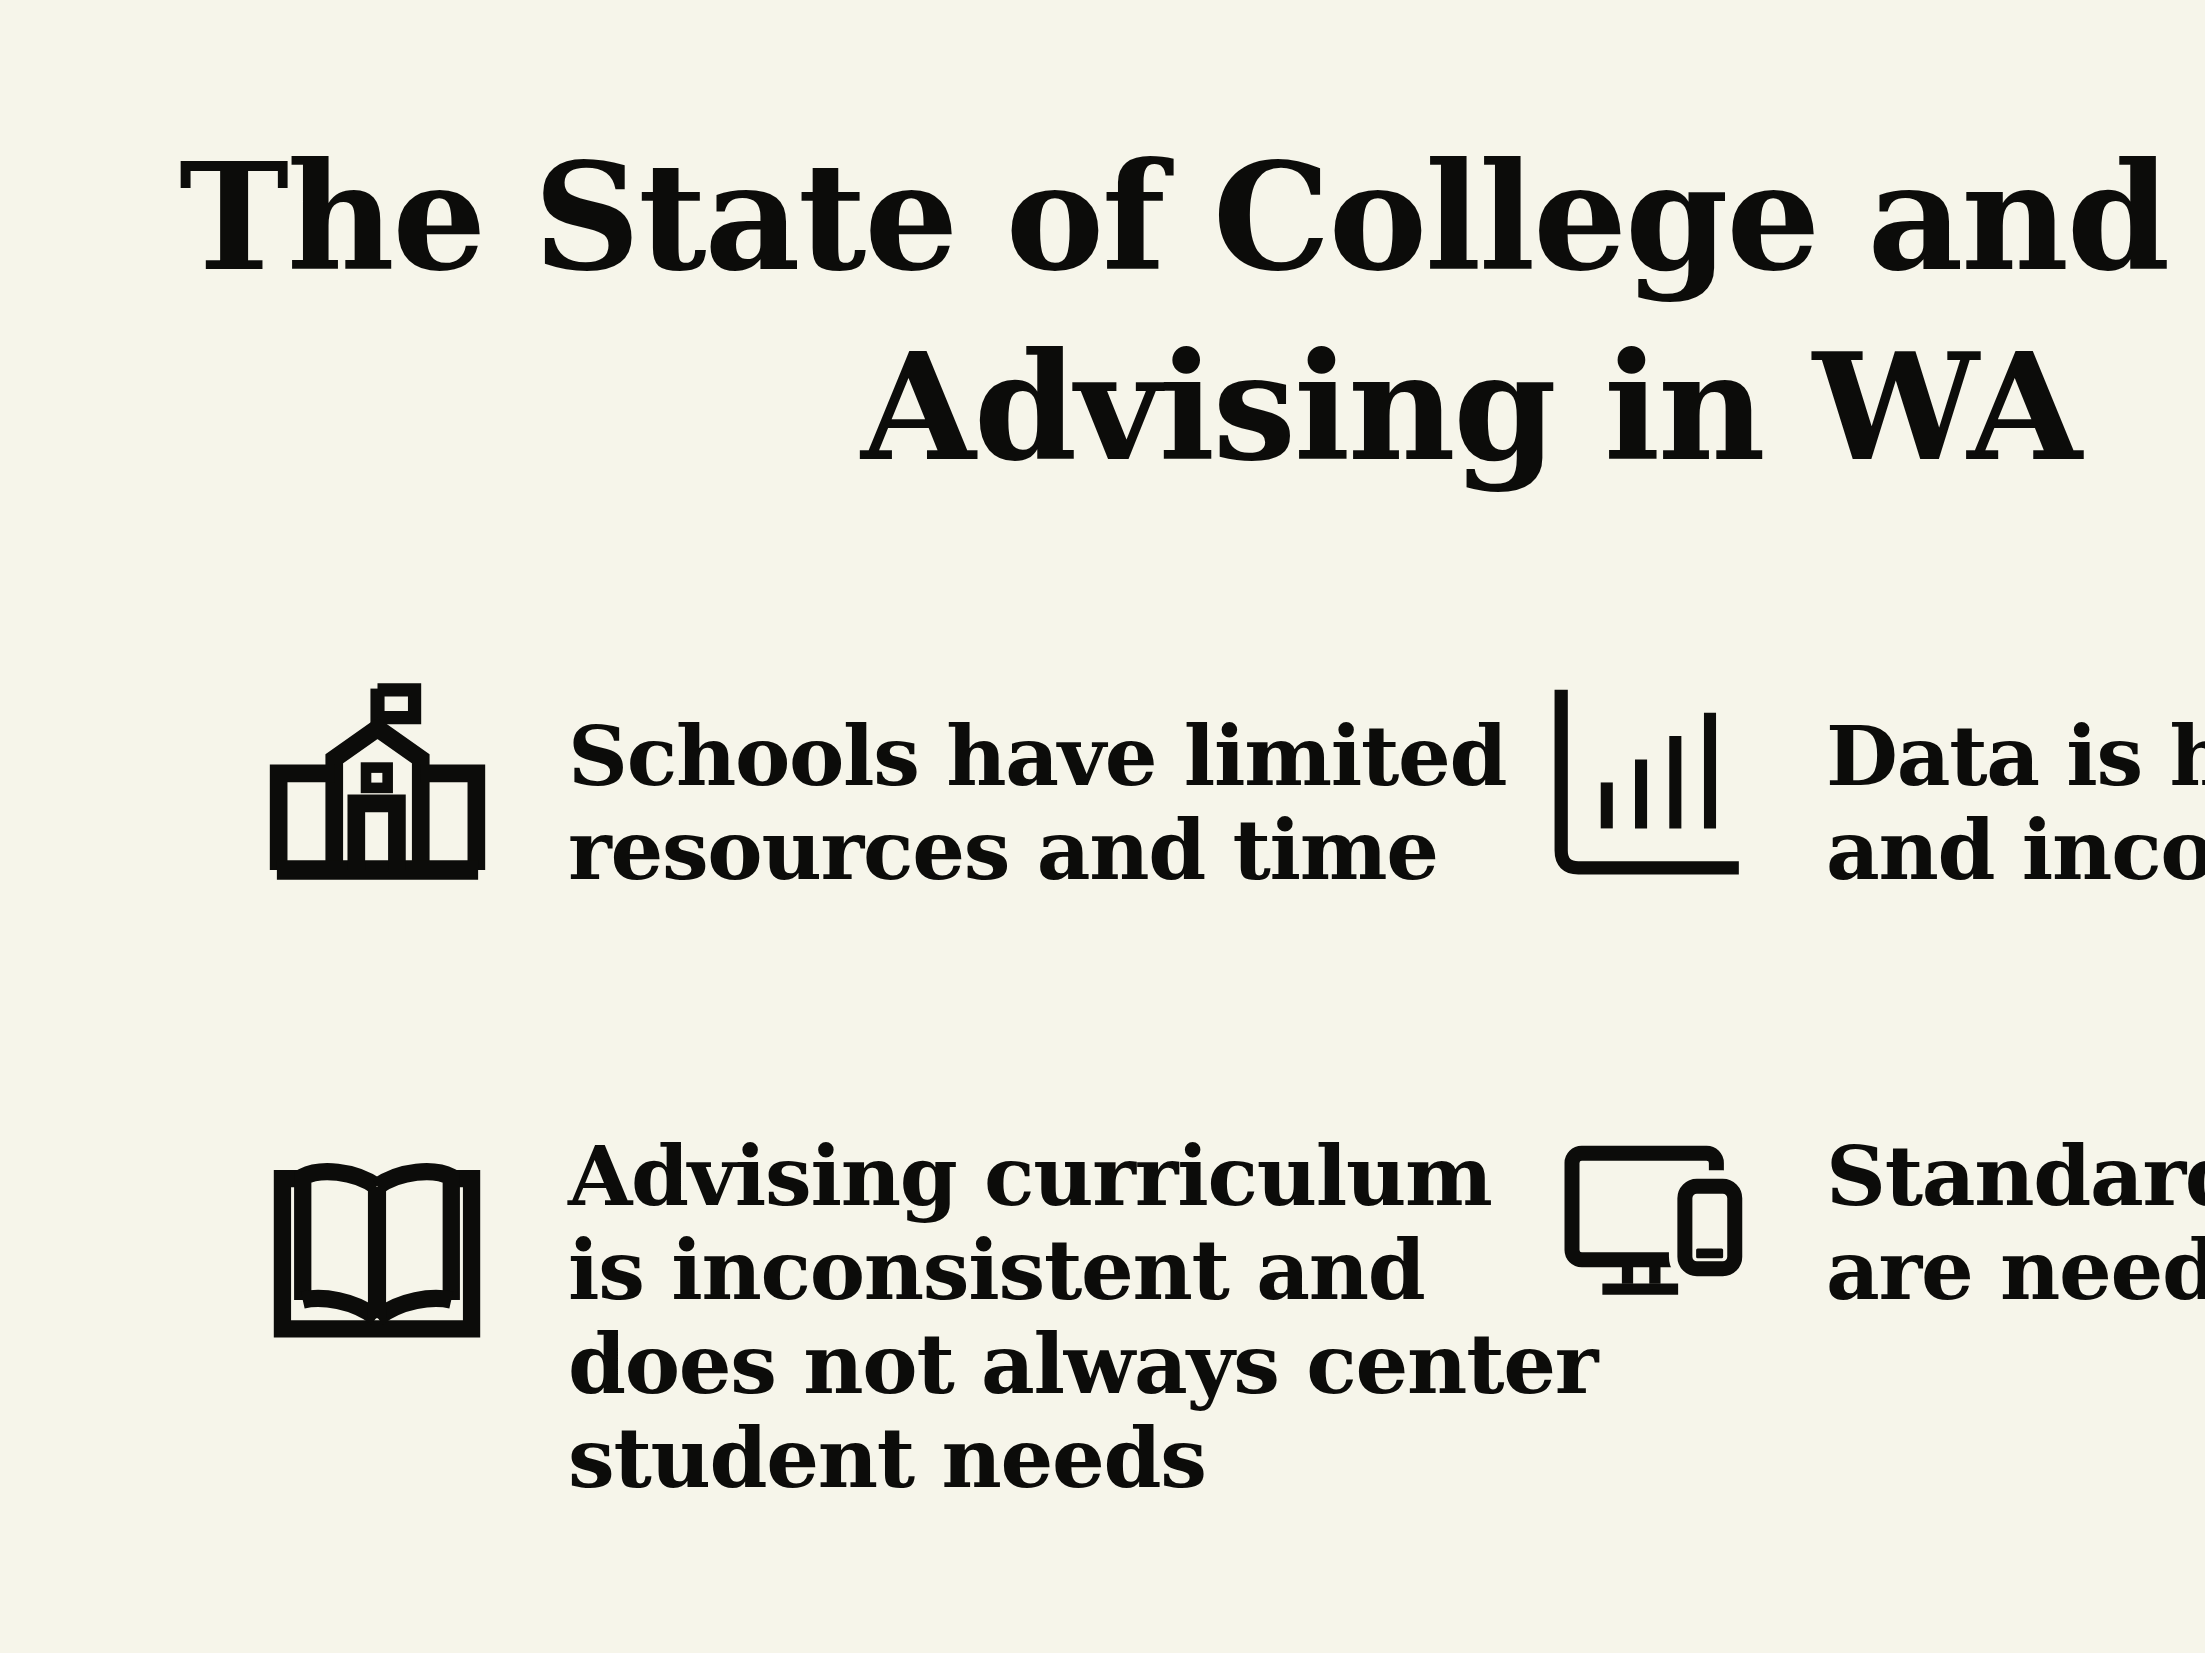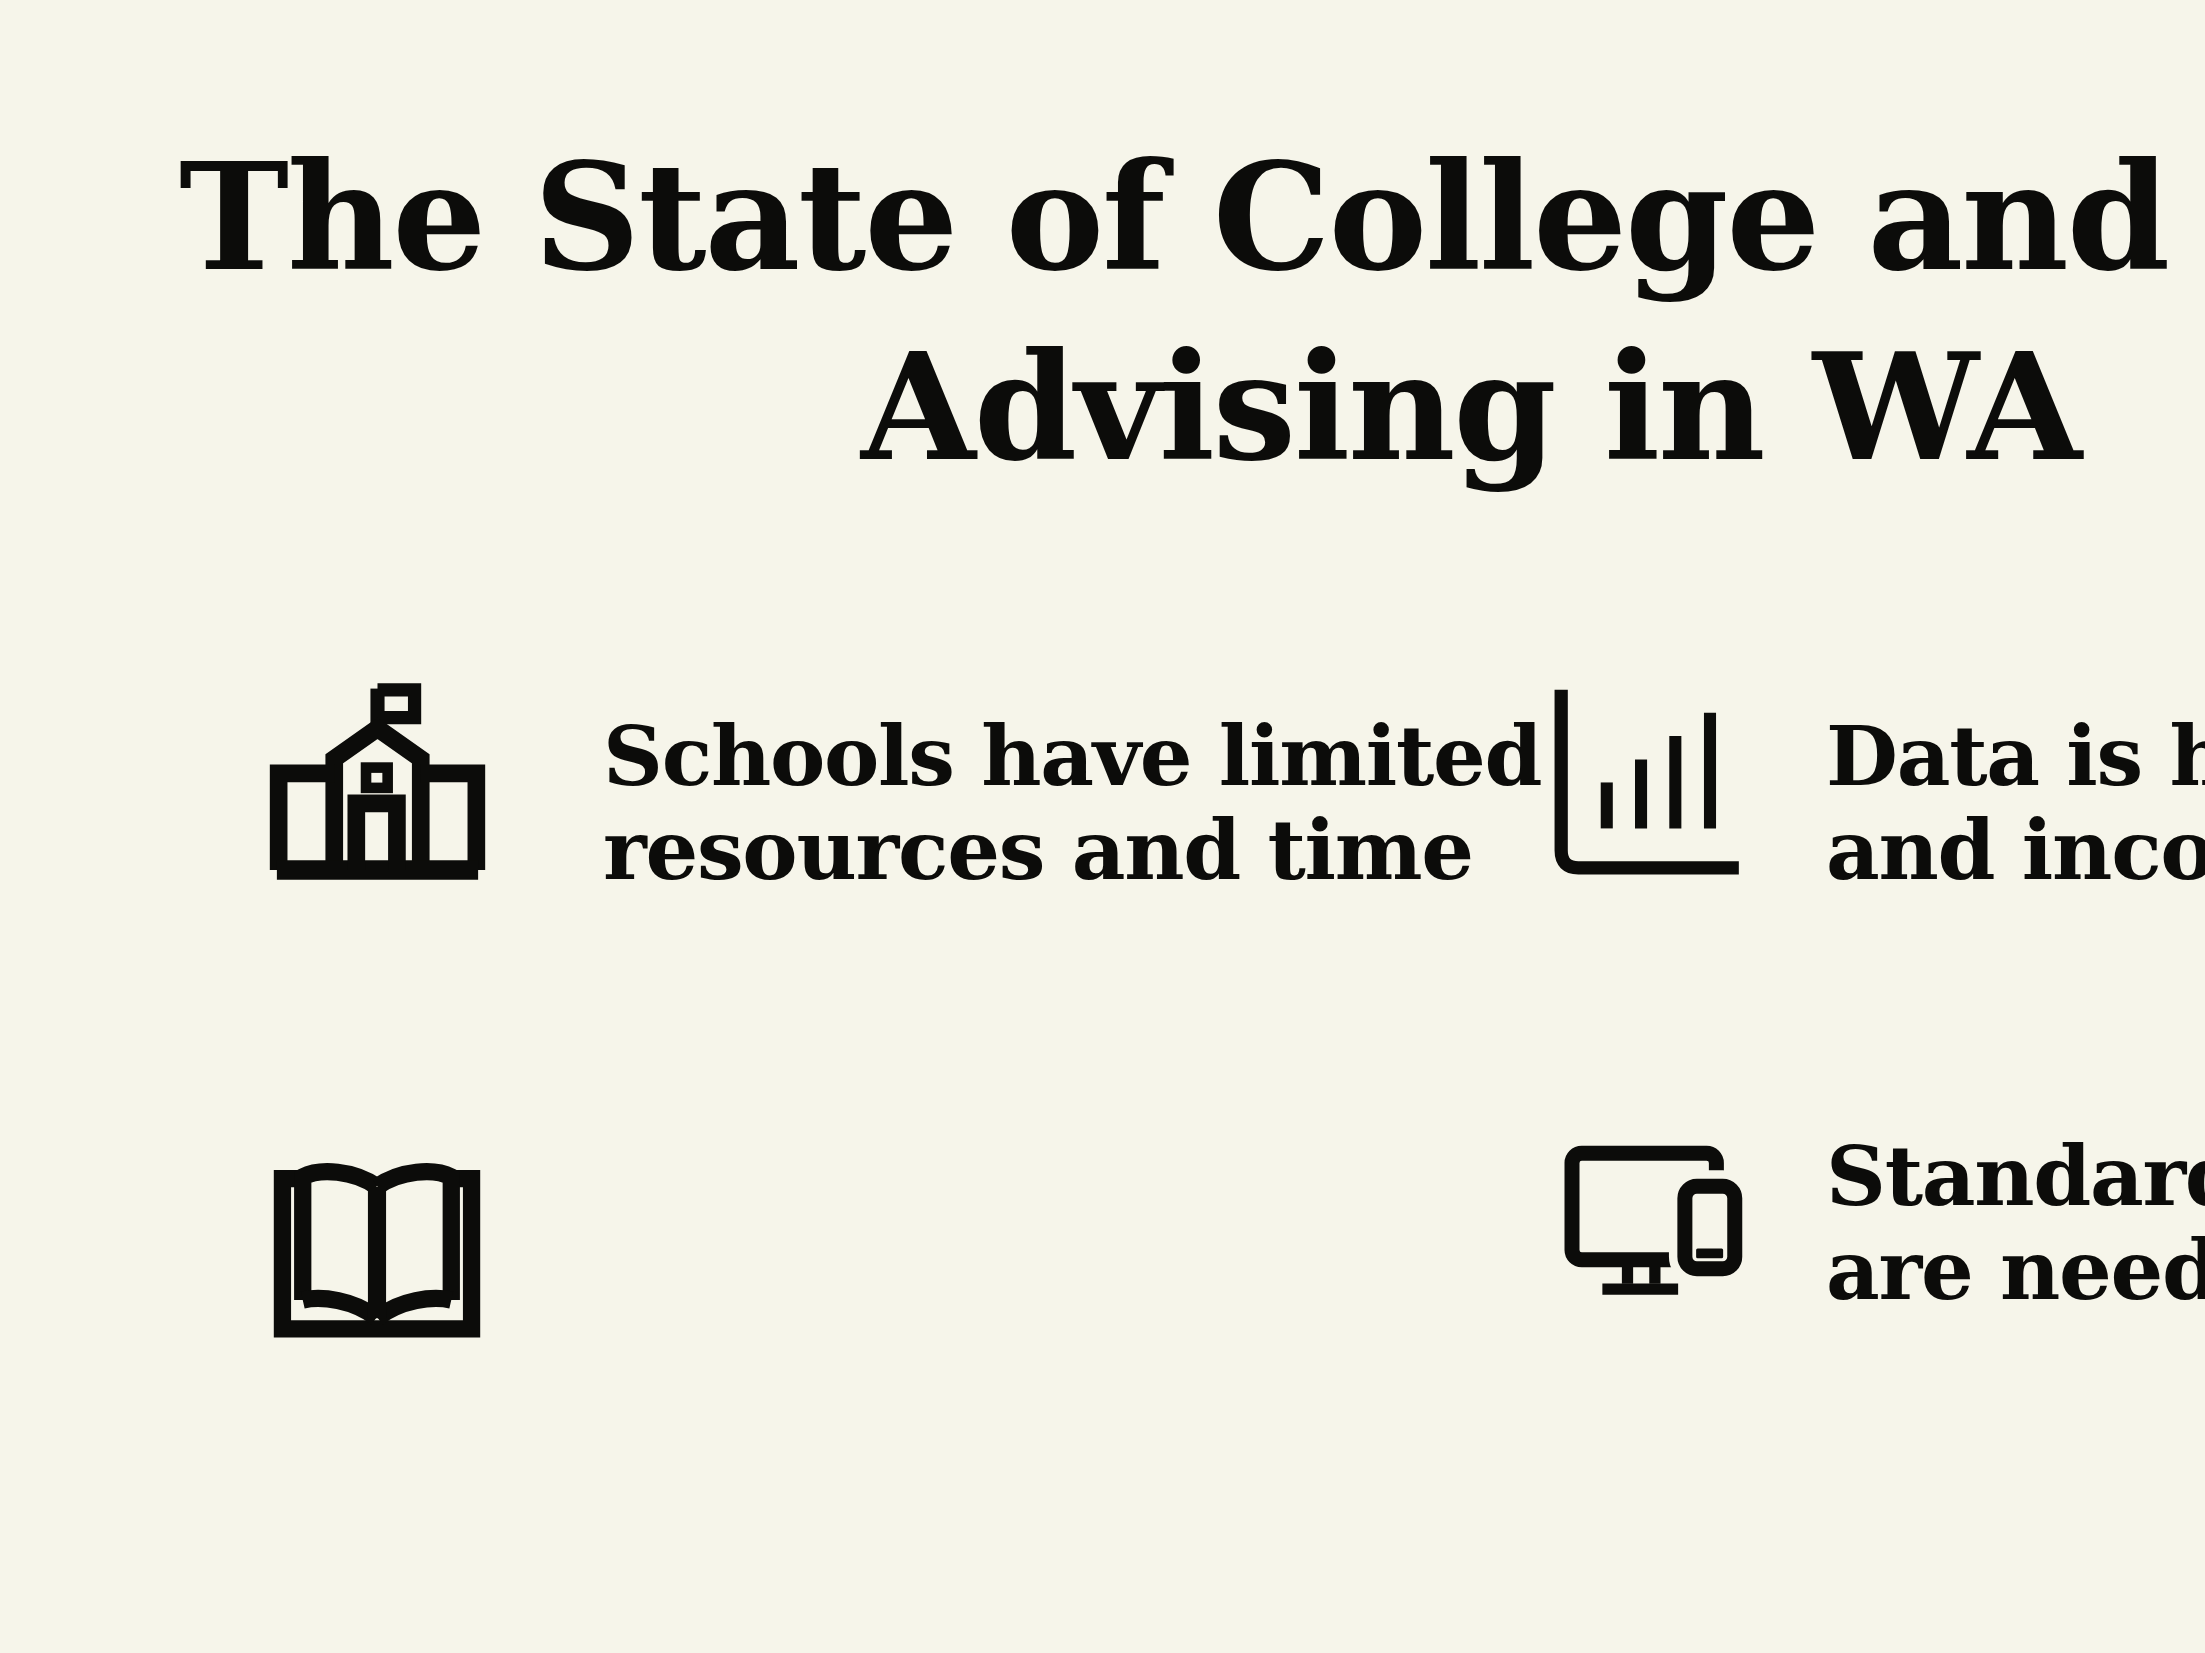--- a/index.html
+++ b/index.html
@@ -41,21 +41,21 @@
     stroke-width: 4;
     stroke-linecap: butt;
     stroke-linejoin: miter;
   }
   
   .icon-school  { left: 267px;  top: 678px; }
   .icon-chart   { left: 1553px; top: 685px; }
   .icon-book    { left: 273px;  top: 1148px; }
   .icon-monitor { left: 1563px; top: 1145px; }
   
-  .text-1 { left: 568px; top: 709px; margin-left: 35px; }
+  .text-1 { left: 568px; top: 709px; }
   .text-2 { left: 1826px; top: 709px; }
   .text-3 { left: 568px; top: 1129px; }
   .text-4 { left: 1826px; top: 1129px; }
 </style>
 </head>
 <body>
 
 <div class="canvas">
 
   <div class="title">
@@ -99,20 +99,24 @@
       <g class="stroke">
         <path d="M6.8 7.1 H2.1 V41.9 H45.9 V7.1 H41.2"></path>
         <path d="M6.8 35.2 V6.7 C10.8 4.6 18.6 5.2 23.9 8.9"></path>
         <path d="M6.8 35.2 C11.2 34.2 18.6 35.2 23.9 39.3"></path>
         <path d="M41.2 35.2 V6.7 C37.2 4.6 29.4 5.2 24.1 8.9"></path>
         <path d="M41.2 35.2 C36.8 34.2 29.4 35.2 24.1 39.3"></path>
         <path d="M24 9 V39.4" stroke-width="4.2"></path>
       </g>
     </svg>
   </div>
+  <div class="item-text text-3">Advising curriculum
+is inconsistent and
+does not always center
+student needs</div>
 
   <div class="icon icon-monitor">
     <svg width="180" height="150" viewBox="0 0 48 40" aria-hidden="true">
       <g class="stroke">
         <rect x="2.4" y="2.2" width="38.5" height="28.4" rx="2.6"></rect>
         <path d="M17.2 32.4 V37" stroke-width="3"></path>
         <path d="M24.5 32.4 V37" stroke-width="3"></path>
         <path d="M10.5 38.4 H30.7" stroke-width="3"></path>
       </g>
       <rect x="32.5" y="11" width="13.3" height="22" rx="3.2" fill="#f6f5ea" stroke="#f6f5ea" stroke-width="8.5"></rect>

